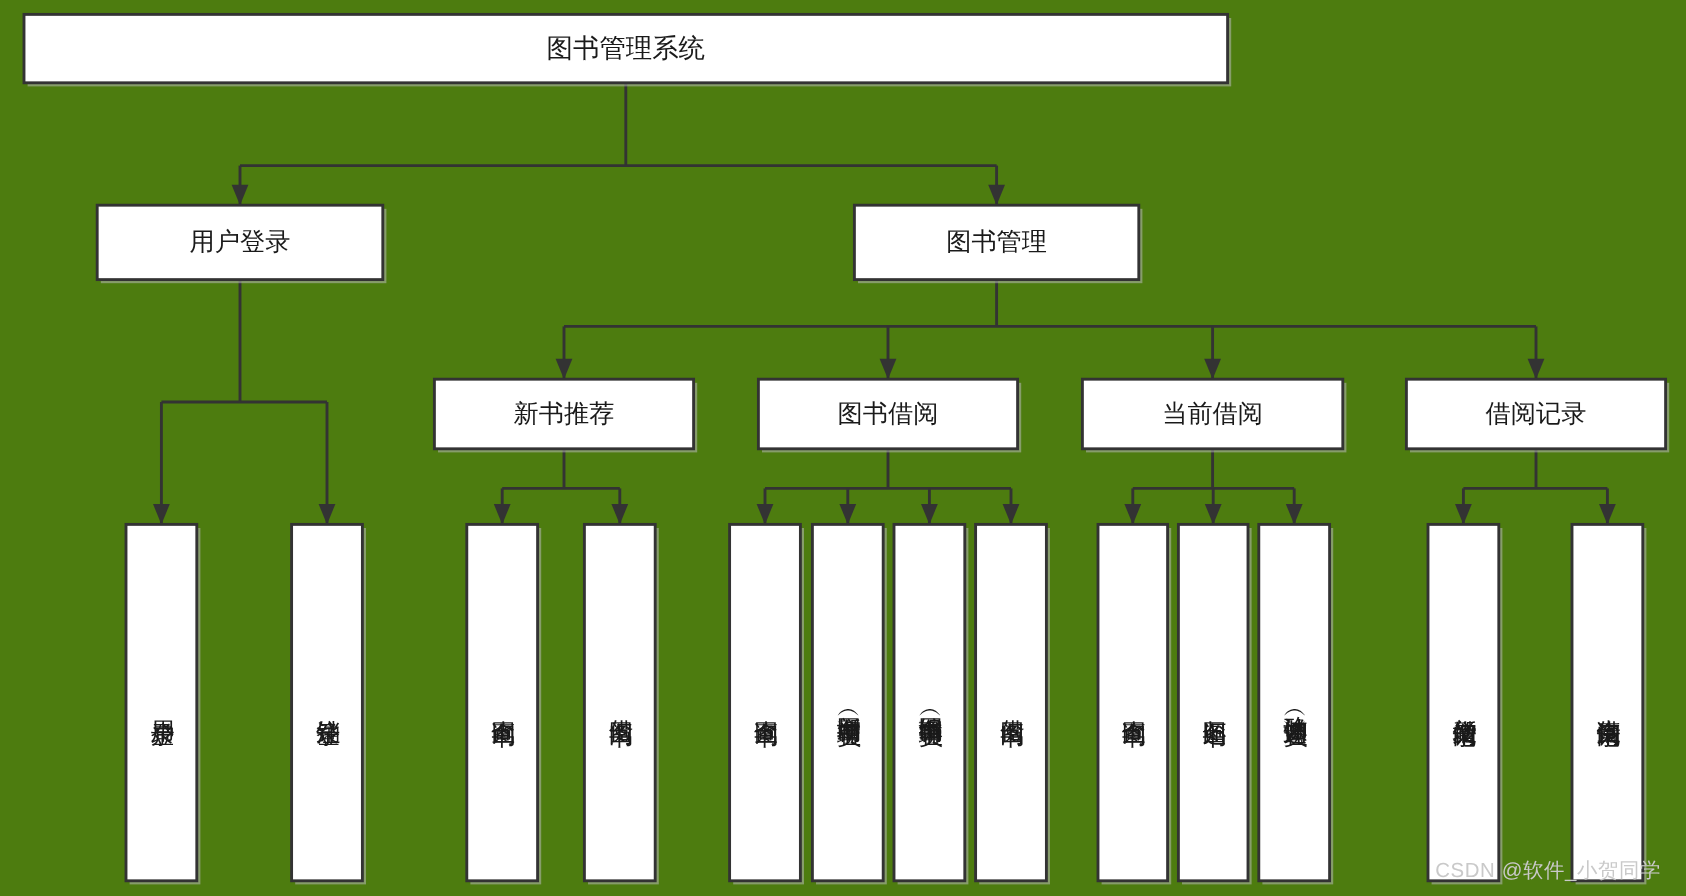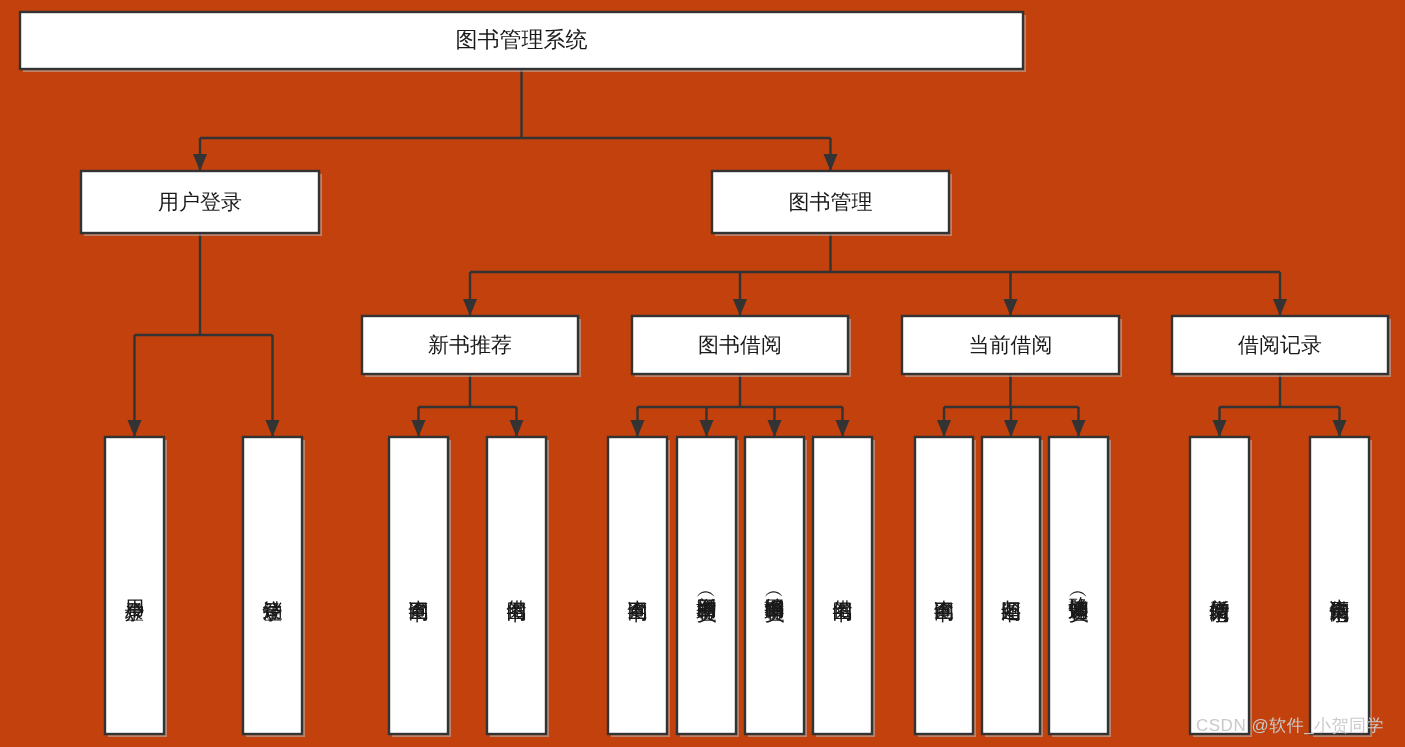--- a/index.html
+++ b/index.html
@@ -1,21 +1,21 @@
 <!DOCTYPE html>
 <html><head>
 <meta charset="utf-8">
 <style>
   html,body{margin:0;padding:0;background:#ffffff;}
   body{
     width:1405px;height:747px;
     font-family:"Liberation Sans","DejaVu Sans",sans-serif;
     overflow:hidden;
   }
-  #stage{position:relative;width:1405px;height:747px;background:#c2410c;}
+  #stage{position:relative;width:1405px;height:747px;background:#4d7c0f;}
   svg#chart{position:absolute;left:0;top:0;width:1405px;height:747px;display:block;}
 
   .node-box{
     fill:#ffffff;
     stroke:#333333;
     stroke-width:2.4;
   }
   .node-shadow{
     fill:#b8b8b8;
     opacity:.55;

